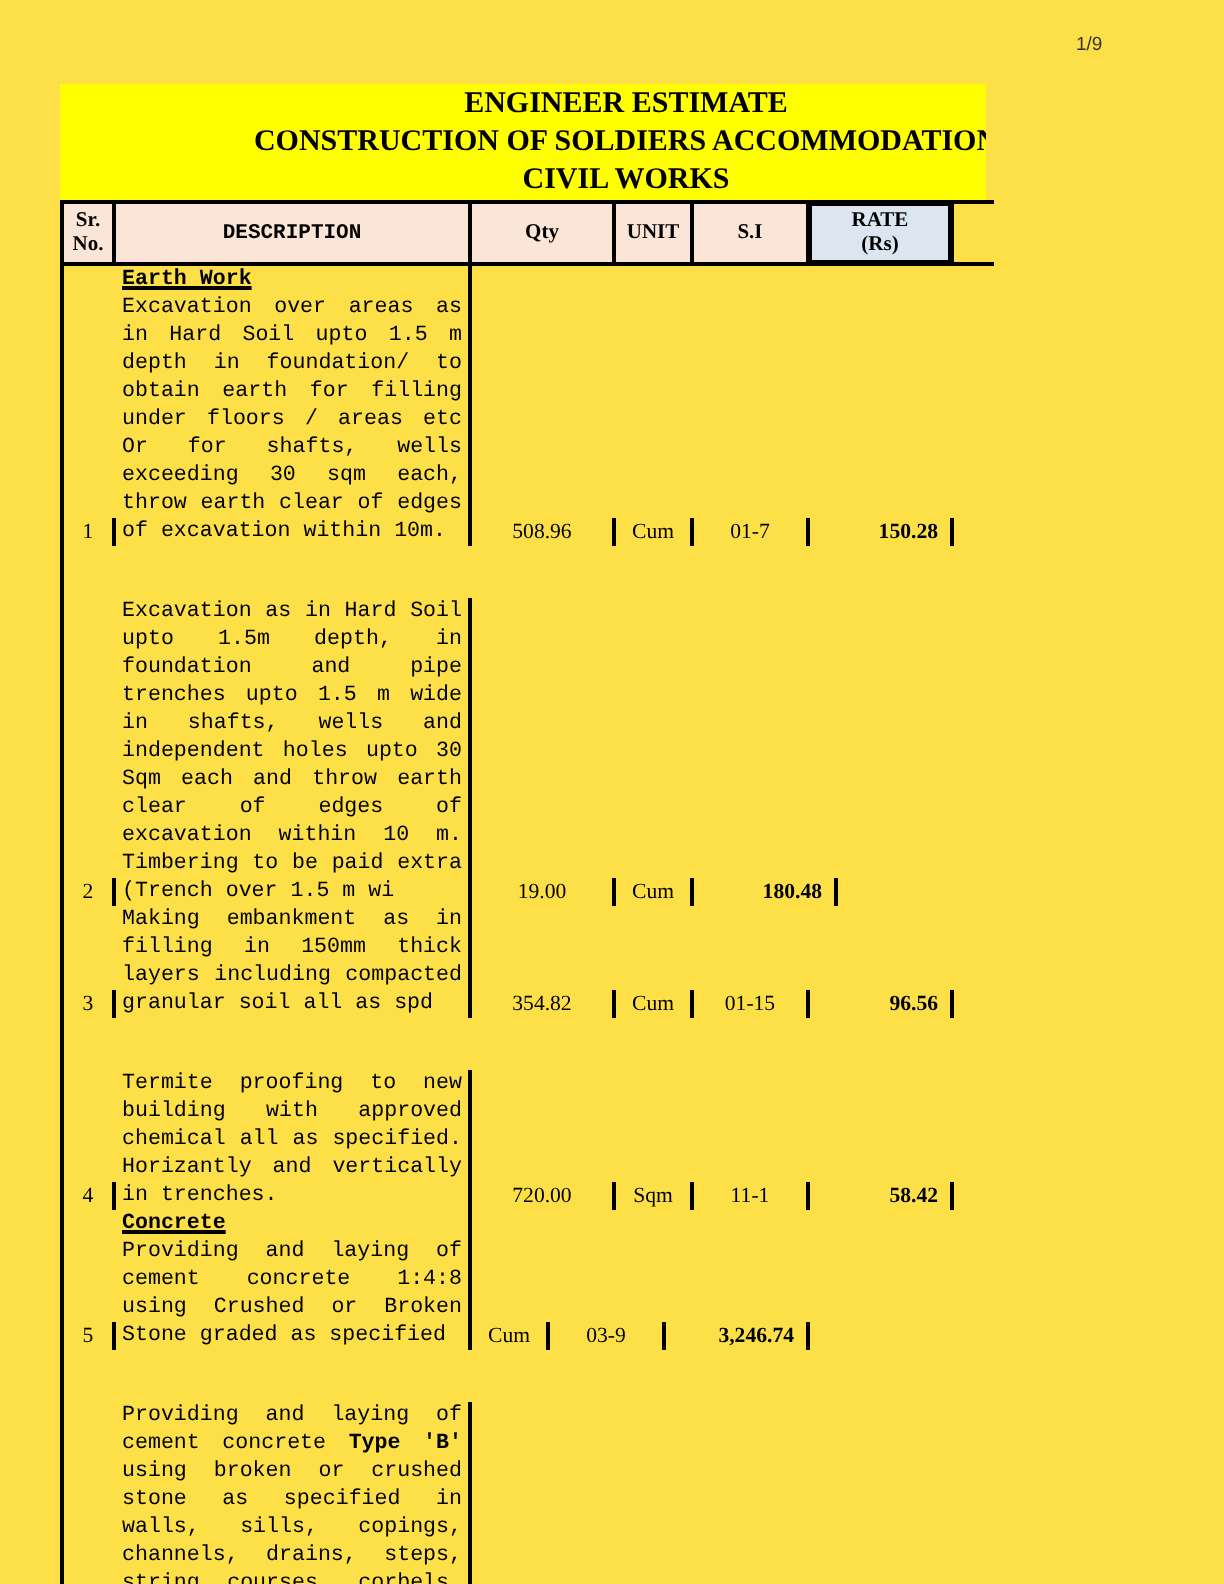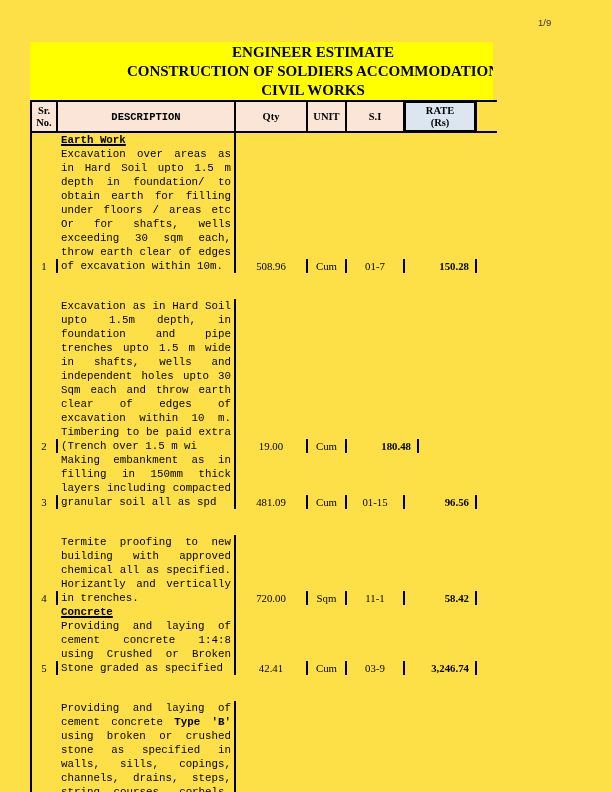--- a/index.html
+++ b/index.html
@@ -192,21 +192,21 @@
             <span>180.48</span>
           </div>
   </div>
 
   <div class="trow">
     <div class="cell c-sr w-sr">
             <span>3</span>
           </div>
     <div class="cell c-desc w-desc"><span>Making embankment as in filling in 150mm thick layers including compacted granular soil all as spd</span></div>
     <div class="cell c-qty w-qty">
-            <span>481.09</span>
+            <span>354.82</span>
           </div>
     <div class="cell c-unit w-unit">
             <span>Cum</span>
           </div>
     <div class="cell c-si w-si">
             <span>01-15</span>
           </div>
     <div class="cell c-rate w-rate">
             <span>96.56</span>
           </div>
@@ -247,23 +247,20 @@
     <div class="cell c-unit w-unit"></div>
     <div class="cell c-si w-si"></div>
     <div class="cell c-rate w-rate"></div>
   </div>
 
   <div class="trow">
     <div class="cell c-sr w-sr">
             <span>5</span>
           </div>
     <div class="cell c-desc w-desc"><span>Providing and laying of cement concrete 1:4:8 using Crushed or Broken Stone graded as specified</span></div>
-    <div class="cell c-qty w-qty">
-            <span>42.41</span>
-          </div>
     <div class="cell c-unit w-unit">
             <span>Cum</span>
           </div>
     <div class="cell c-si w-si">
             <span>03-9</span>
           </div>
     <div class="cell c-rate w-rate">
             <span>3,246.74</span>
           </div>
   </div>

